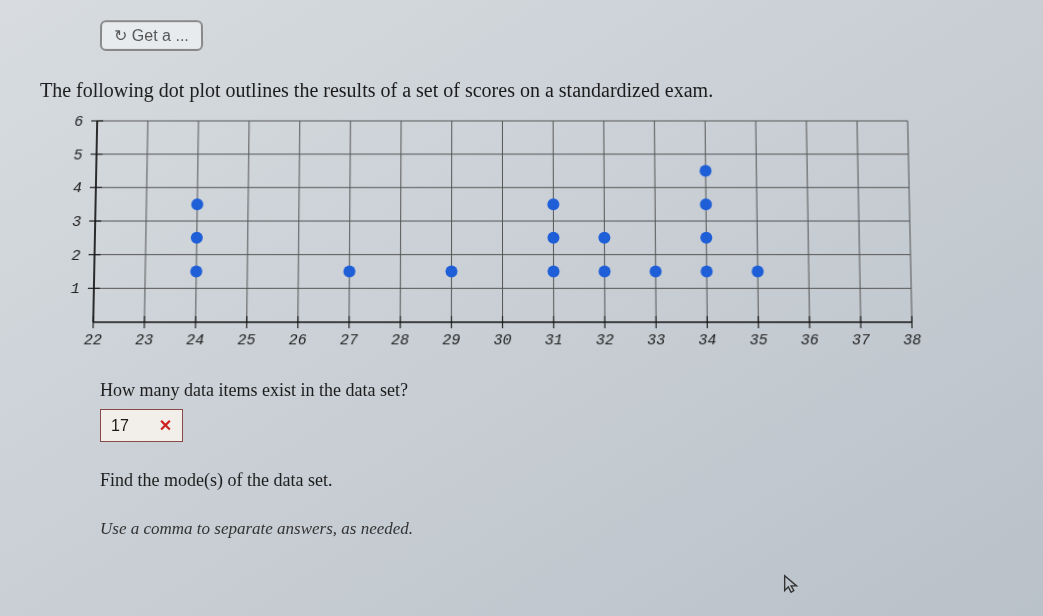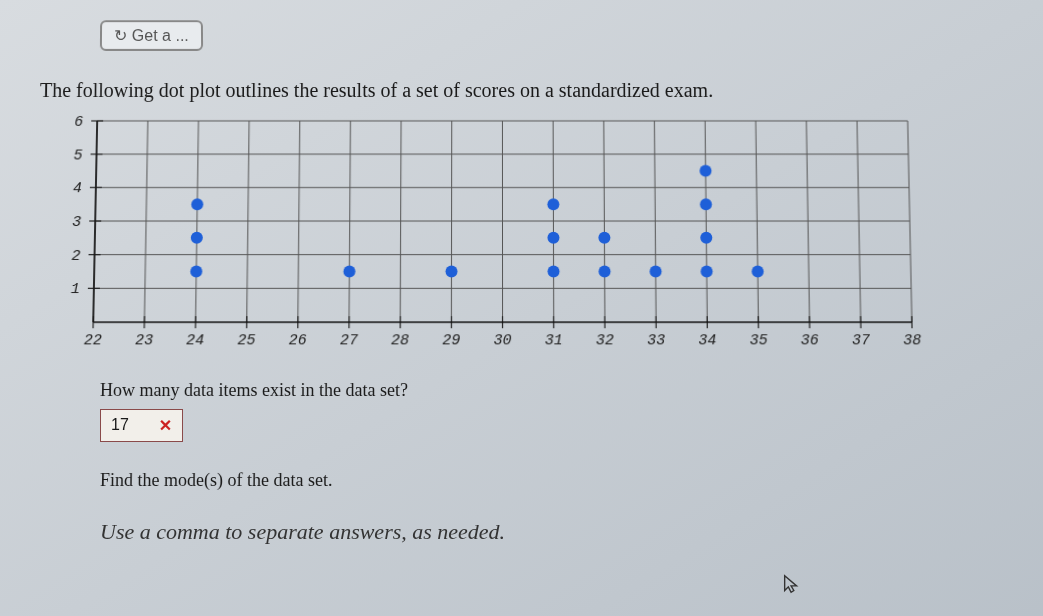--- a/index.html
+++ b/index.html
@@ -58,33 +58,34 @@
   .sub-question {
     font-size: 18px;
     margin: 28px 0 8px 60px;
     transform: perspective(1200px) rotateX(3deg);
   }
   .answer-box {
     border: 1.5px solid #8a4a4a;
     background: #f2efea;
     padding: 6px 10px;
     display: inline-flex;
+    align-items: center;
     gap: 30px;
     margin-left: 60px;
     font-family: Arial, sans-serif;
     font-size: 16px;
   }
   .answer-x {
     color: #cc2222;
     font-weight: bold;
     font-size: 16px;
   }
   .instr {
     font-style: italic;
-    font-size: 22px;
+    font-size: 17px;
     margin: 28px 0 0 60px;
     color: #333;
   }
   .cursor-icon {
     position: absolute;
     right: 240px;
     bottom: 20px;
   }
 </style>
 </head>

